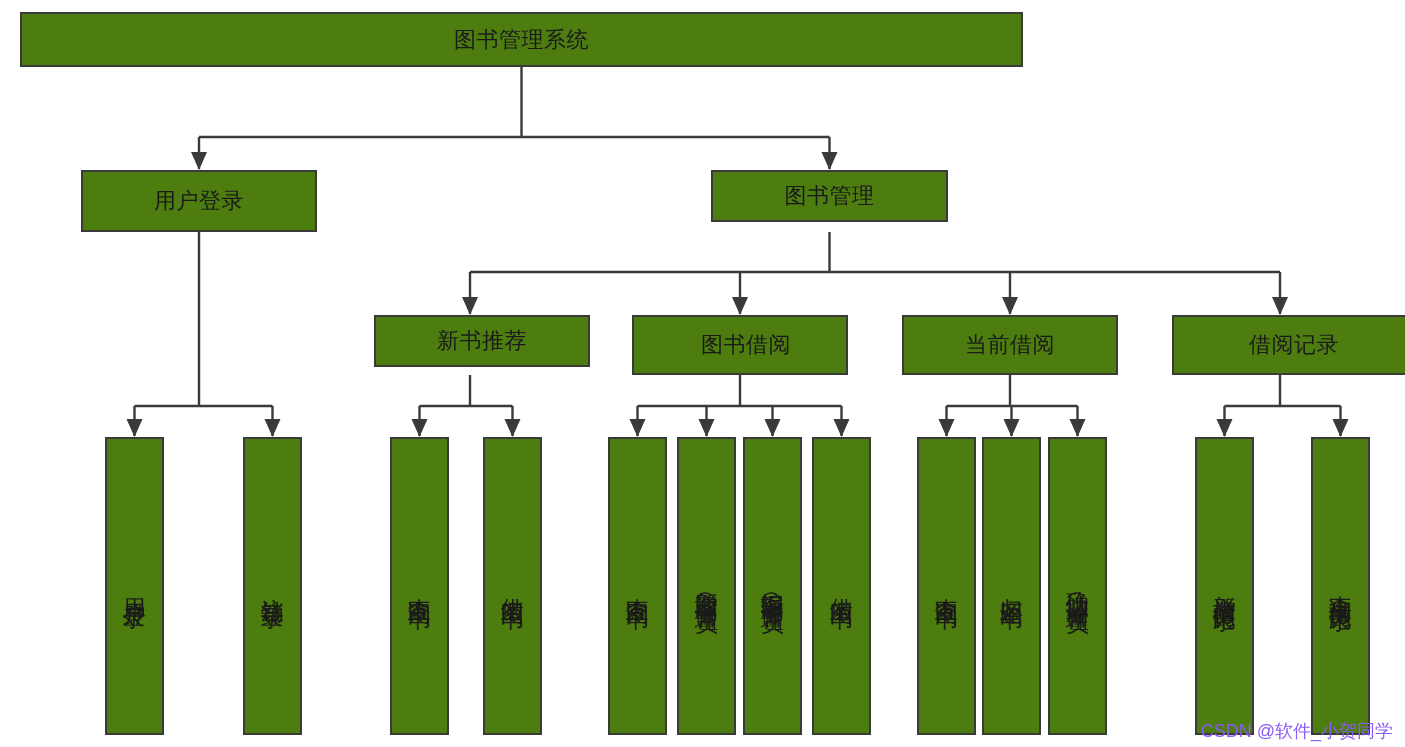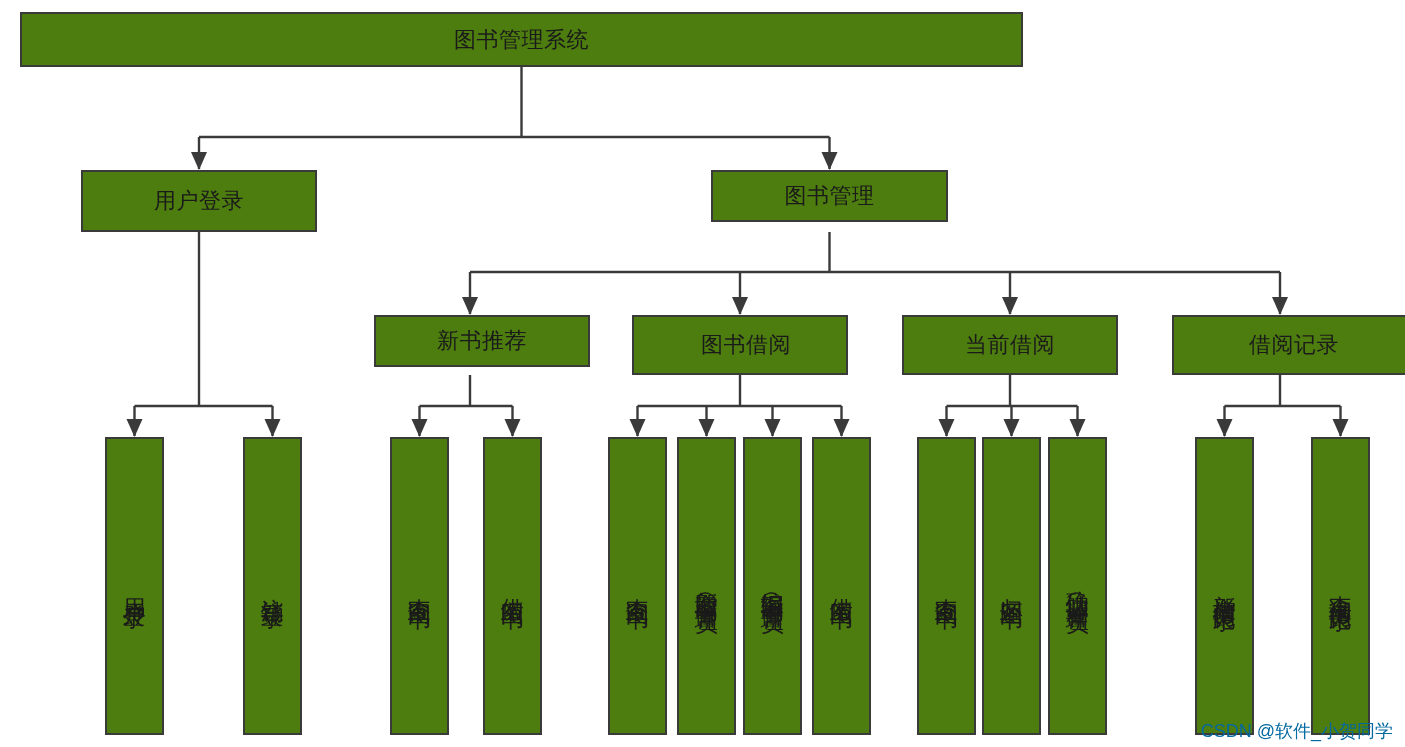--- a/index.html
+++ b/index.html
@@ -42,21 +42,21 @@
 
   svg.edges{position:absolute;left:0;top:0;width:1405px;height:747px;pointer-events:none;}
   svg.edges line, svg.edges path{stroke:#3a3a3a;stroke-width:2.4;fill:none;}
   svg.edges polygon{fill:#3a3a3a;}
 
   .watermark{
     position:absolute;
     right:12px;
     bottom:4px;
     font-size:18px;
-    color:#0369a1;
+    color:#8b5cf6;
     white-space:nowrap;
     font-family:"Liberation Sans","DejaVu Sans",sans-serif;
   }
 </style>
 </head>
 <body>
 
 <div id="canvas">
   <svg class="edges" id="edge-layer" viewBox="0 0 1405 747">
       <line x1="521.5" y1="67" x2="521.5" y2="137"></line>

